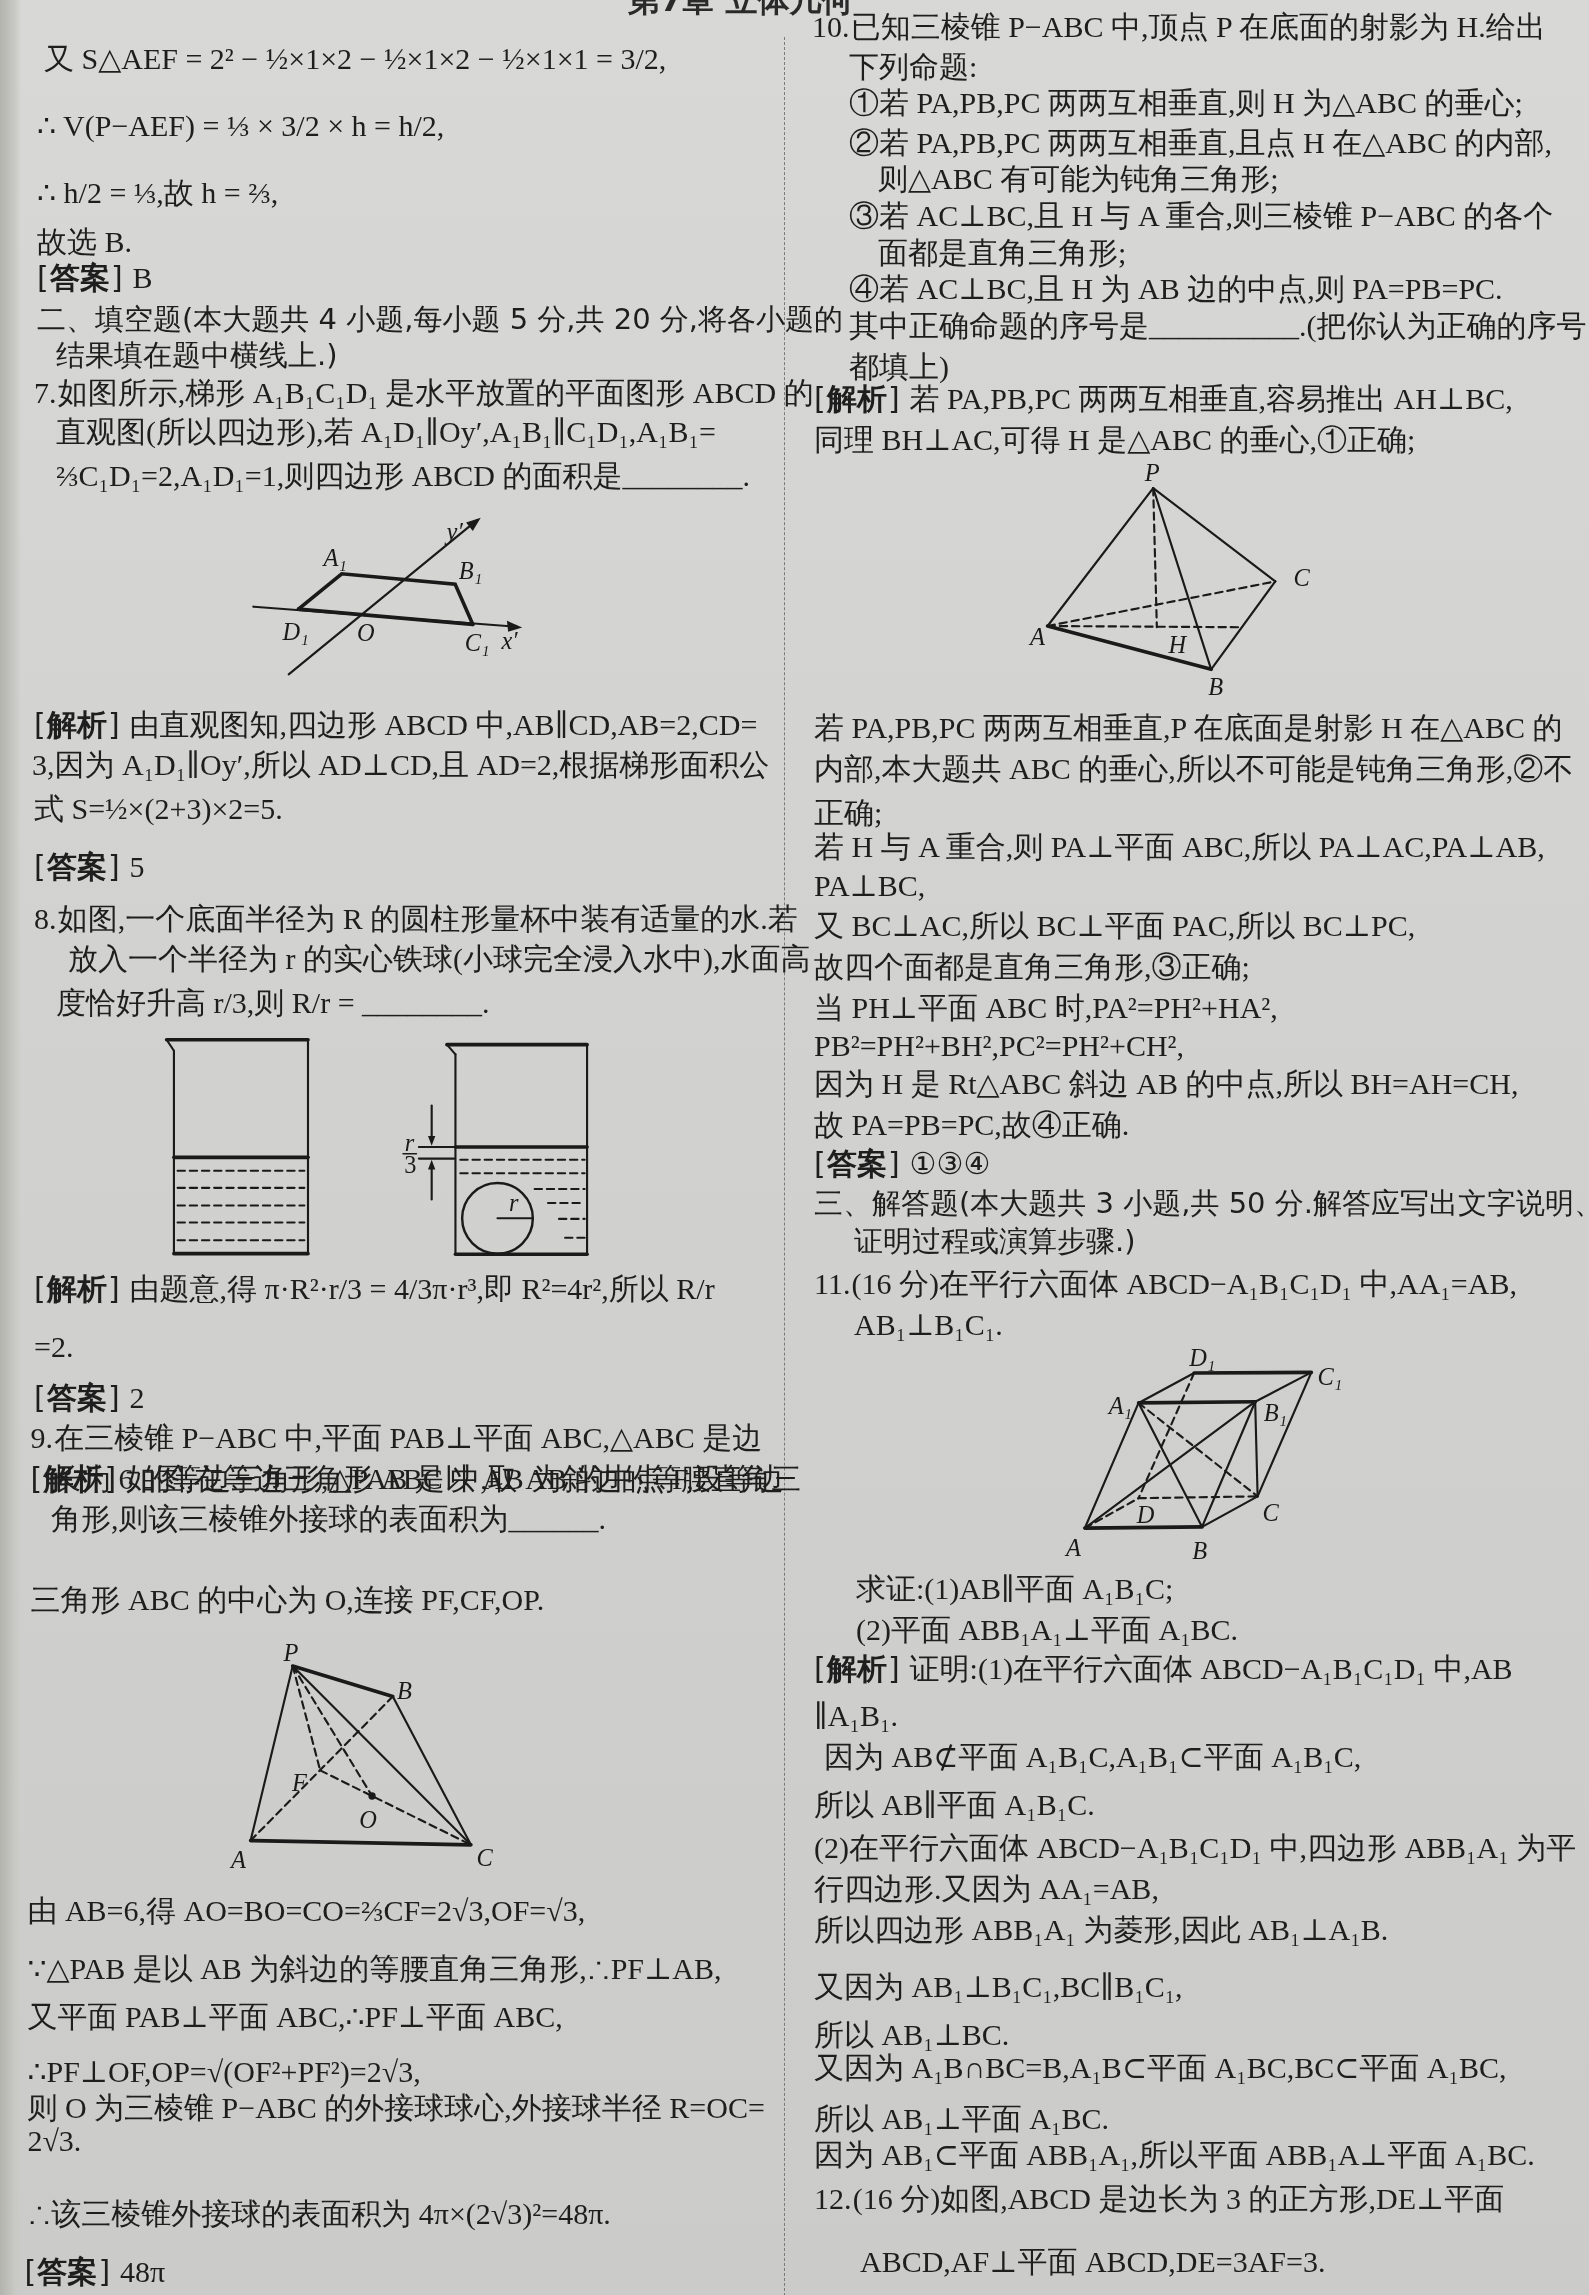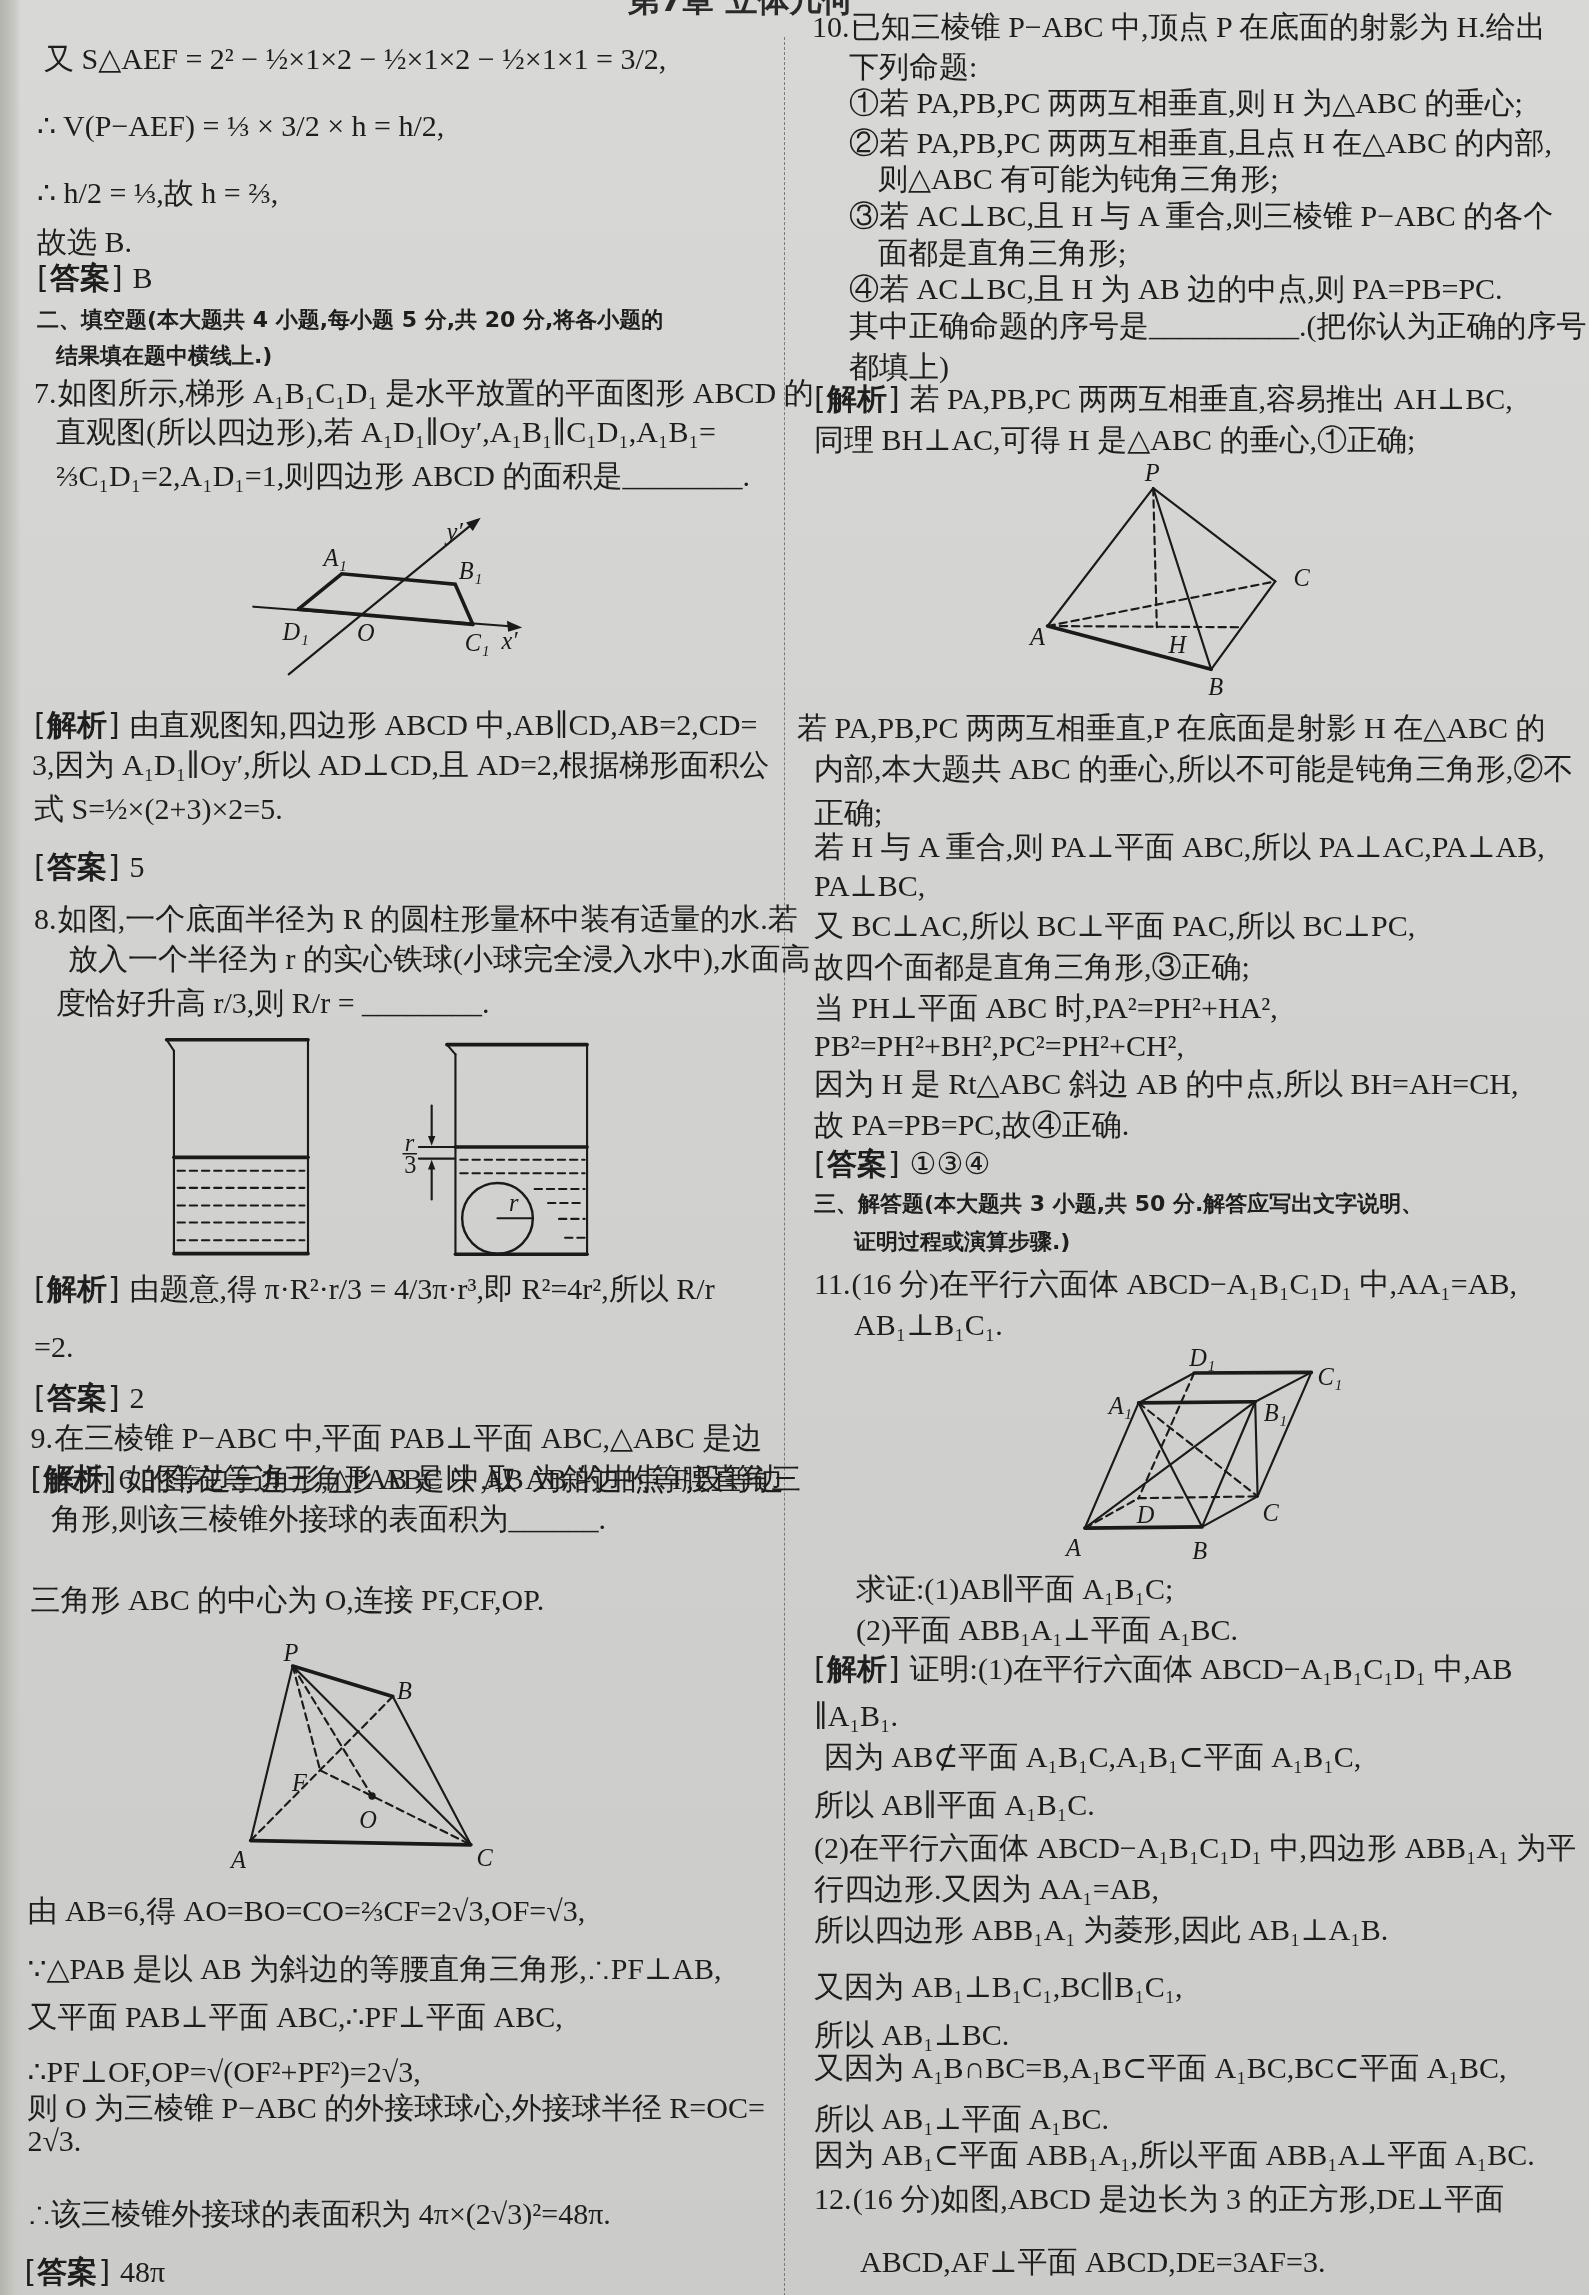--- a/index.html
+++ b/index.html
@@ -9,21 +9,21 @@
     font-family: "Liberation Serif", "DejaVu Serif", serif;
     color:#1e1e1e;
   }
   .edge { position:absolute; left:0; top:0; width:21px; height:2295px;
     background: linear-gradient(90deg, #b4b4ae 0%, #c8c8c4 70%, rgba(210,210,208,0) 100%); }
   .divider { position:absolute; left:784px; top:37px; width:0; height:2259px;
     border-left:1.8px dashed #7a7a78; }
   .chapter { position:absolute; left:628px; top:-21px; font-size:32px; font-weight:bold;
     font-family:"DejaVu Sans", sans-serif; color:#2a2a2a; white-space:nowrap; }
   .ln { position:absolute; font-size:30px; line-height:37px; white-space:nowrap; }
-  .hd { font-weight:bold; font-family:"DejaVu Sans", sans-serif; font-size:22px; }
+  .hd { font-weight:normal; font-family:"DejaVu Sans", sans-serif; font-size:29px; }
   .qnum { margin-right:1.2px; }
   .qnum.b { font-weight:normal; }
   .tag { font-weight:bold; font-family:"DejaVu Sans", sans-serif; margin-right:9.8px;margin-top:24px; }
   .tag::before { content:"["; font-weight:normal; margin-right:1.2px; }
   .tag::after { content:"]"; font-weight:normal; margin-left:1.2px; }
   svg.fig { position:absolute; overflow:visible; }
   svg.fig line, svg.fig polyline { stroke:#1a1a1a; fill:none; stroke-linecap:round; }
   svg.fig .s { stroke-width:3.5; }
   svg.fig .t { stroke-width:6; }
   svg.fig .d { stroke-width:3.5; stroke-dasharray:12 8; }
@@ -178,21 +178,21 @@
     <line class="d" x1="1890" y1="801" x2="1896" y2="1029"></line>
     <line class="d" x1="1717" y1="1027" x2="2090" y2="954"></line>
     <line class="d" x1="1717" y1="1027" x2="2029" y2="1029"></line>
     <text x="1876" y="790">P</text>
     <text x="2120" y="962">C</text>
     <text x="1688" y="1058">A</text>
     <text x="1915" y="1072">H</text>
     <text x="1980" y="1140">B</text>
   </svg>
 
-  <div class="ln" style="left:797px;top:709px">若 PA,PB,PC 两两互相垂直,P 在底面是射影 H 在△ABC 的</div>
+  <div class="ln" style="left:814px;top:709px">若 PA,PB,PC 两两互相垂直,P 在底面是射影 H 在△ABC 的</div>
   <div class="ln" style="left:814px;top:750px">内部,本大题共 ABC 的垂心,所以不可能是钝角三角形,②不</div>
   <div class="ln" style="left:814px;top:794px">正确;</div>
   <div class="ln" style="left:814px;top:828px">若 H 与 A 重合,则 PA⊥平面 ABC,所以 PA⊥AC,PA⊥AB,</div>
   <div class="ln" style="left:814px;top:867px">PA⊥BC,</div>
   <div class="ln" style="left:814px;top:907px">又 BC⊥AC,所以 BC⊥平面 PAC,所以 BC⊥PC,</div>
   <div class="ln" style="left:814px;top:948px">故四个面都是直角三角形,③正确;</div>
   <div class="ln" style="left:814px;top:989px">当 PH⊥平面 ABC 时,PA²=PH²+HA²,</div>
   <div class="ln" style="left:814px;top:1027px">PB²=PH²+BH²,PC²=PH²+CH²,</div>
   <div class="ln" style="left:814px;top:1065px">因为 H 是 Rt△ABC 斜边 AB 的中点,所以 BH=AH=CH,</div>
   <div class="ln" style="left:814px;top:1106px">故 PA=PB=PC,故④正确.</div>

